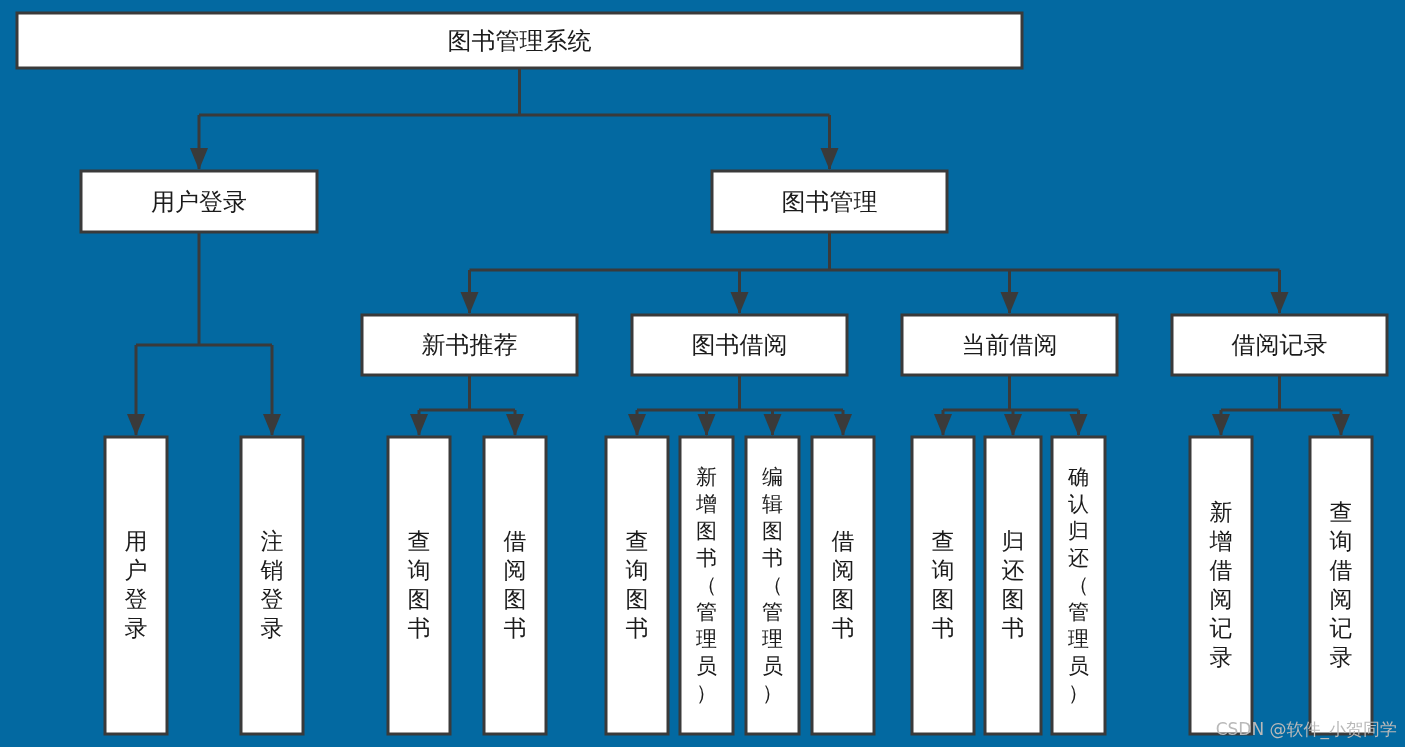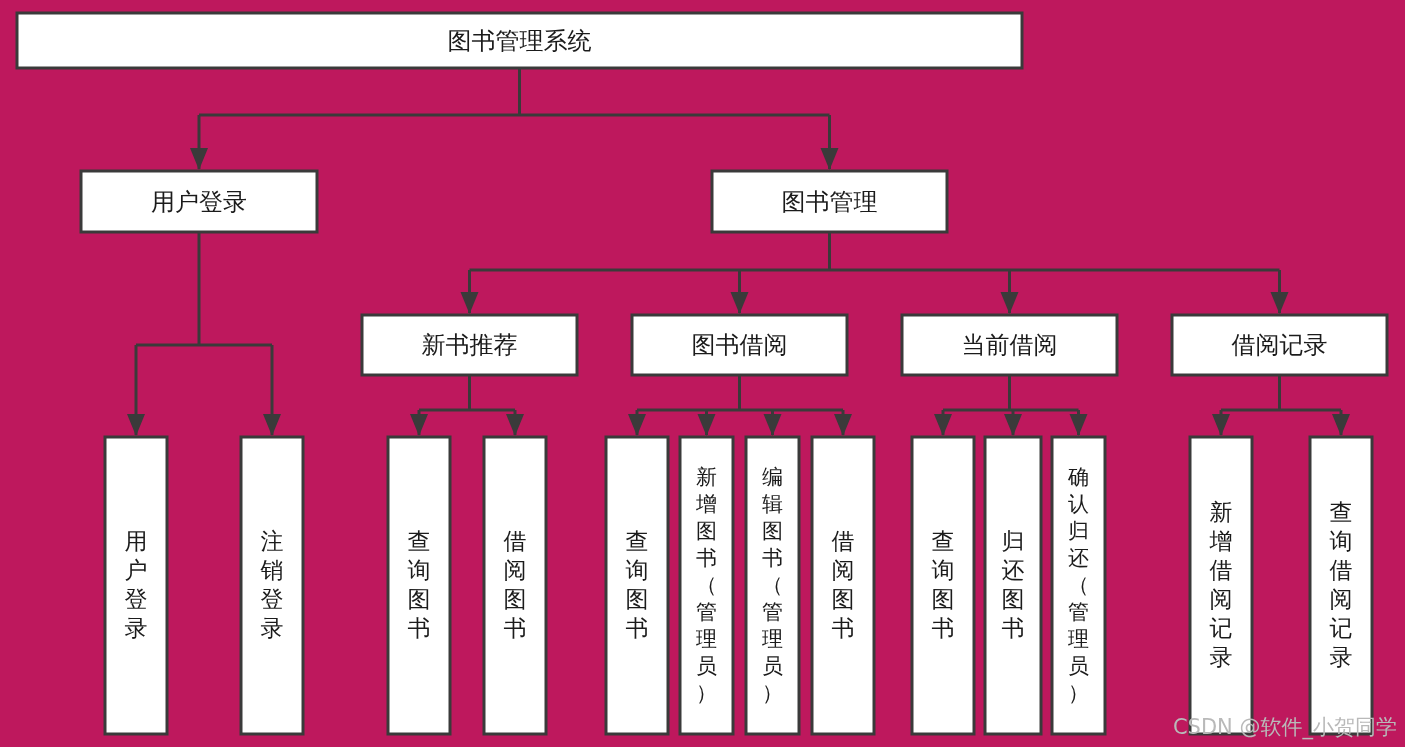--- a/index.html
+++ b/index.html
@@ -7,21 +7,21 @@
     padding: 0;
     background: #ffffff;
   }
   body {
     font-family: "DejaVu Sans", "Liberation Sans", sans-serif;
   }
   #stage {
     position: relative;
     width: 1405px;
     height: 747px;
-    background: #be185d;
+    background: #0369a1;
     overflow: hidden;
   }
   #diagram-svg {
     position: absolute;
     left: 0;
     top: 0;
     width: 1405px;
     height: 747px;
   }
   .node-box {
@@ -37,21 +37,21 @@
   }
   .arrow-head {
     fill: #3a3a3a;
     stroke: none;
   }
   .watermark-text {
     position: absolute;
     right: 8px;
     bottom: 6px;
     font-family: "DejaVu Sans", "Liberation Sans", sans-serif;
-    font-size: 21px;
+    font-size: 17px;
     color: #b9b9b9;
     white-space: nowrap;
     user-select: none;
   }
 </style>
 </head>
 <body>
 
 <div id="stage">
   <svg id="diagram-svg" viewBox="0 0 1405 747" xmlns="http://www.w3.org/2000/svg">

